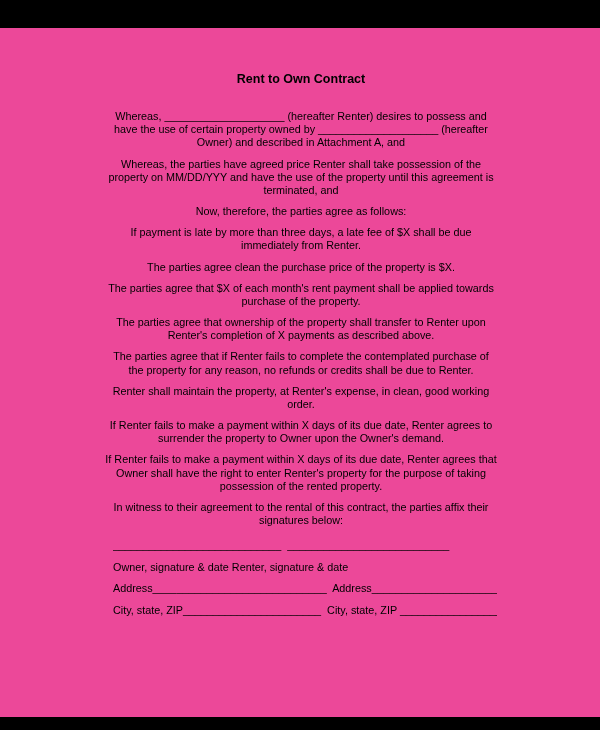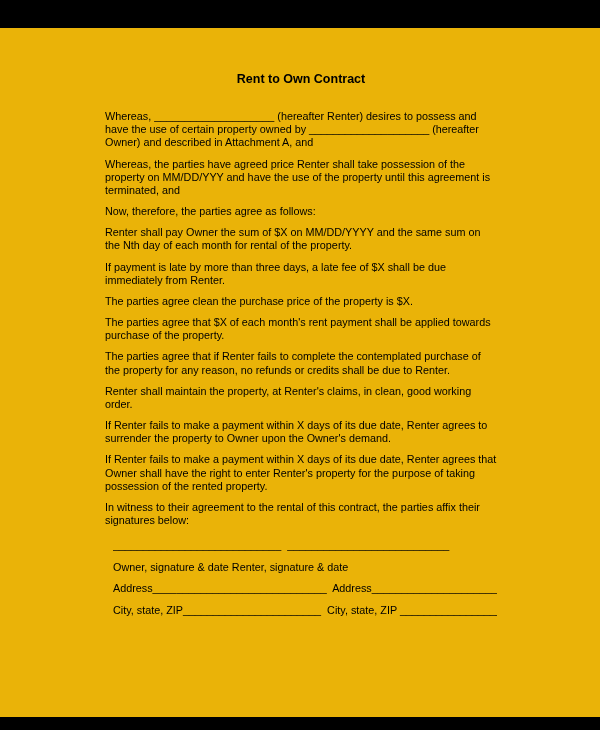--- a/index.html
+++ b/index.html
@@ -25,36 +25,37 @@
     bottom: 0; left: 0; right: 0;
     height: 13px;
     background: #000000;
   }
   .page {
     position: absolute;
     top: 28px;
     bottom: 13px;
     left: 0;
     right: 0;
-    background: #eab308;
+    background: #ec4899;
     color: #000000;
     box-sizing: border-box;
     padding: 44px 103px 0 105px;
     overflow: hidden;
   }
   .doc-title {
     font-size: 12.5px;
     font-weight: bold;
     text-align: center;
     margin: 0 0 24px 0;
   }
   .para {
     font-size: 10.8px;
     line-height: 1.22;
     margin: 0 0 8px 0;
+    text-align: center;
   }
   .sig-block {
     margin-top: 12px;
   }
   .sig-row {
     font-size: 10.8px;
     line-height: 1.25;
     margin: 0 0 8px 8px;
     white-space: pre;
     overflow: hidden;
@@ -64,26 +65,26 @@
 <body>
 
 <div class="top-bar"></div>
 
 <div class="page">
   <h1 class="doc-title">Rent to Own Contract</h1>
 
   <p class="para">Whereas, ____________________ (hereafter Renter) desires to possess and have the use of certain property owned by ____________________ (hereafter Owner) and described in Attachment A, and</p>
   <p class="para">Whereas, the parties have agreed price Renter shall take possession of the property on MM/DD/YYY and have the use of the property until this agreement is terminated, and</p>
   <p class="para">Now, therefore, the parties agree as follows:</p>
-  <p class="para">Renter shall pay Owner the sum of $X on MM/DD/YYYY and the same sum on the Nth day of each month for rental of the property.</p>
   <p class="para">If payment is late by more than three days, a late fee of $X shall be due immediately from Renter.</p>
   <p class="para">The parties agree clean the purchase price of the property is $X.</p>
   <p class="para">The parties agree that $X of each month's rent payment shall be applied towards purchase of the property.</p>
+  <p class="para">The parties agree that ownership of the property shall transfer to Renter upon Renter's completion of X payments as described above.</p>
   <p class="para">The parties agree that if Renter fails to complete the contemplated purchase of the property for any reason, no refunds or credits shall be due to Renter.</p>
-  <p class="para">Renter shall maintain the property, at Renter's claims, in clean, good working order.</p>
+  <p class="para">Renter shall maintain the property, at Renter's expense, in clean, good working order.</p>
   <p class="para">If Renter fails to make a payment within X days of its due date, Renter agrees to surrender the property to Owner upon the Owner's demand.</p>
   <p class="para">If Renter fails to make a payment within X days of its due date, Renter agrees that Owner shall have the right to enter Renter's property for the purpose of taking possession of the rented property.</p>
   <p class="para">In witness to their agreement to the rental of this contract, the parties affix their signatures below:</p>
 
   <div class="sig-block">
     <div class="sig-row">____________________________  ___________________________</div>
     <div class="sig-row">Owner, signature &amp; date Renter, signature &amp; date</div>
     <div class="sig-row">Address_____________________________  Address___________________________</div>
     <div class="sig-row">City, state, ZIP_______________________  City, state, ZIP _________________________</div>
   </div>

